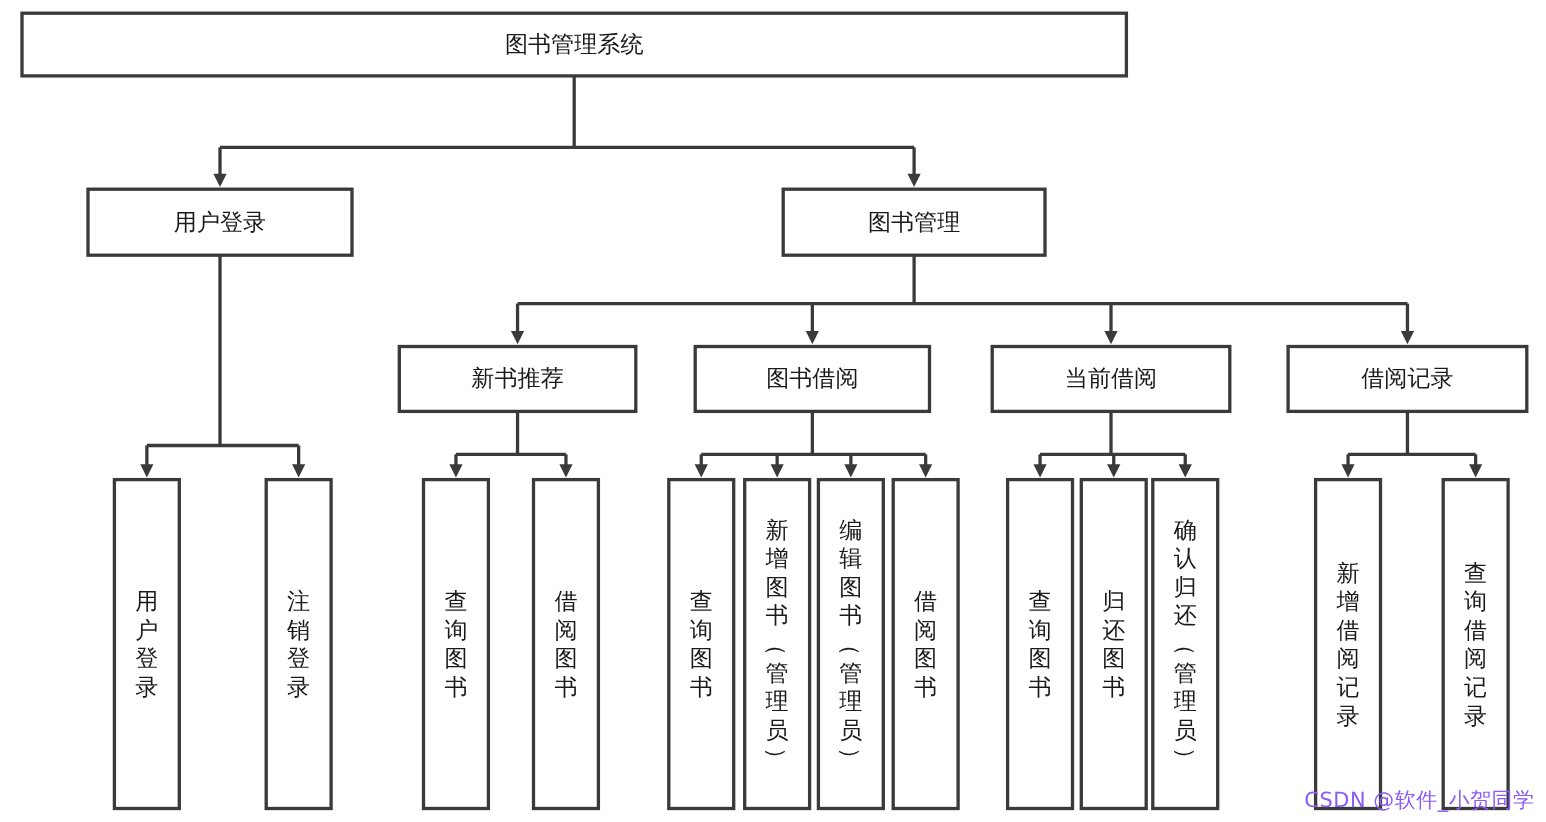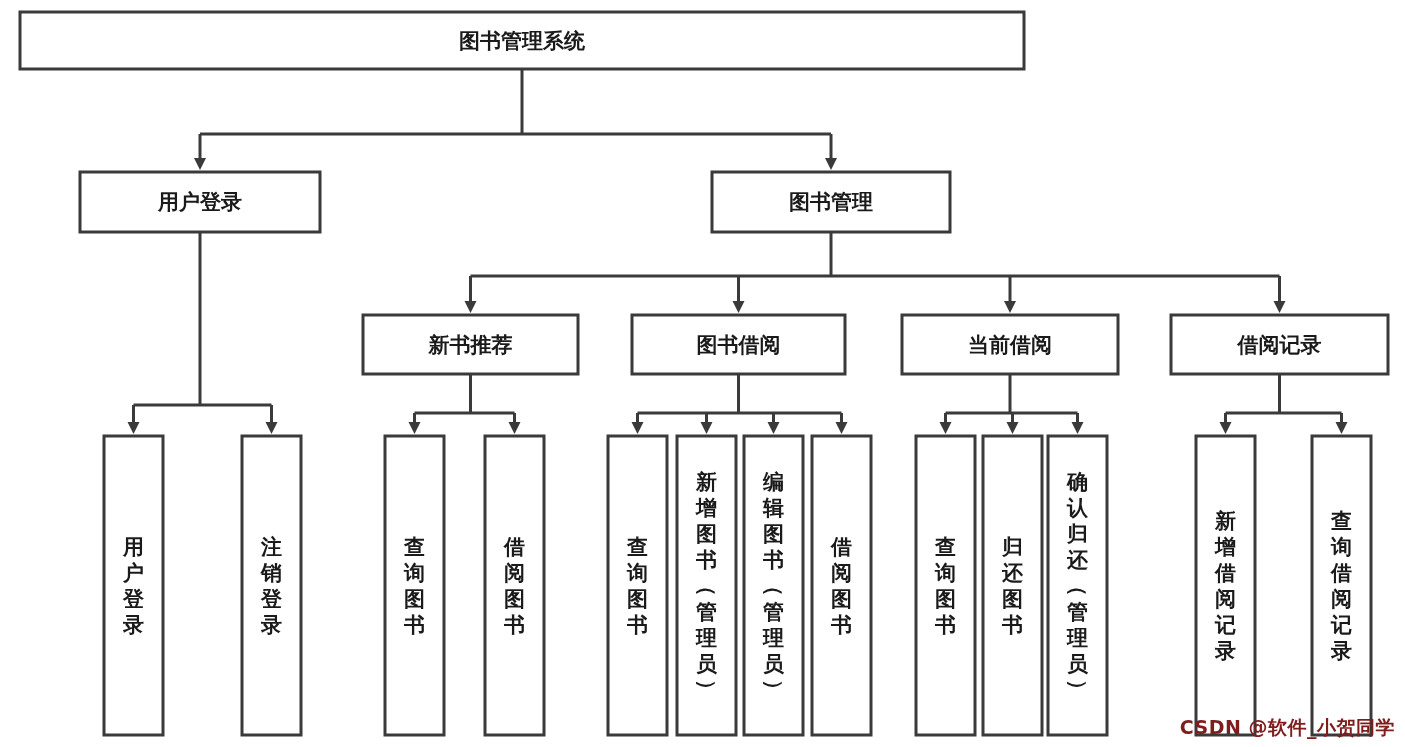--- a/index.html
+++ b/index.html
@@ -12,21 +12,20 @@
     width: 1405px;
     height: 747px;
     overflow: hidden;
     font-family: "DejaVu Sans", "Liberation Sans", sans-serif;
   }
   #diagram-root {
     position: relative;
     width: 1405px;
     height: 747px;
     background: #ffffff;
-    font-weight: bold;
   }
   svg#tree-svg {
     position: absolute;
     left: 0;
     top: 0;
     width: 1405px;
     height: 747px;
     display: block;
   }
   .node-box {
@@ -56,21 +55,21 @@
     font-size: 21px;
     fill: #1a1a1a;
     text-anchor: middle;
   }
   .watermark-text {
     position: absolute;
     right: 10px;
     bottom: 6px;
     font-family: "DejaVu Sans", "Liberation Sans", sans-serif;
     font-size: 19px;
-    color: #7f1d1d;
+    color: #8b5cf6;
     white-space: nowrap;
     letter-spacing: 0.5px;
   }
 </style>
 </head>
 <body>
 
 <div id="diagram-root">
 
   <svg id="tree-svg" viewBox="0 0 1405 747">

